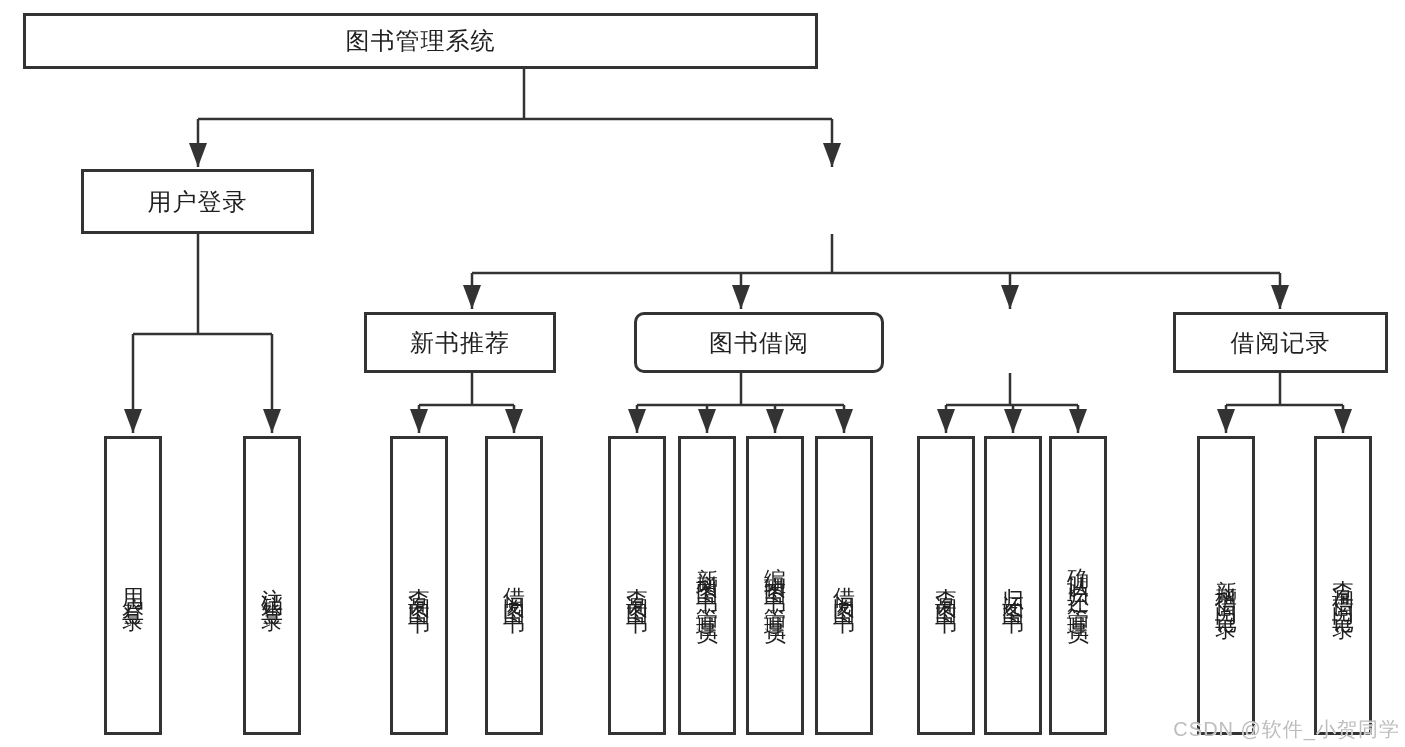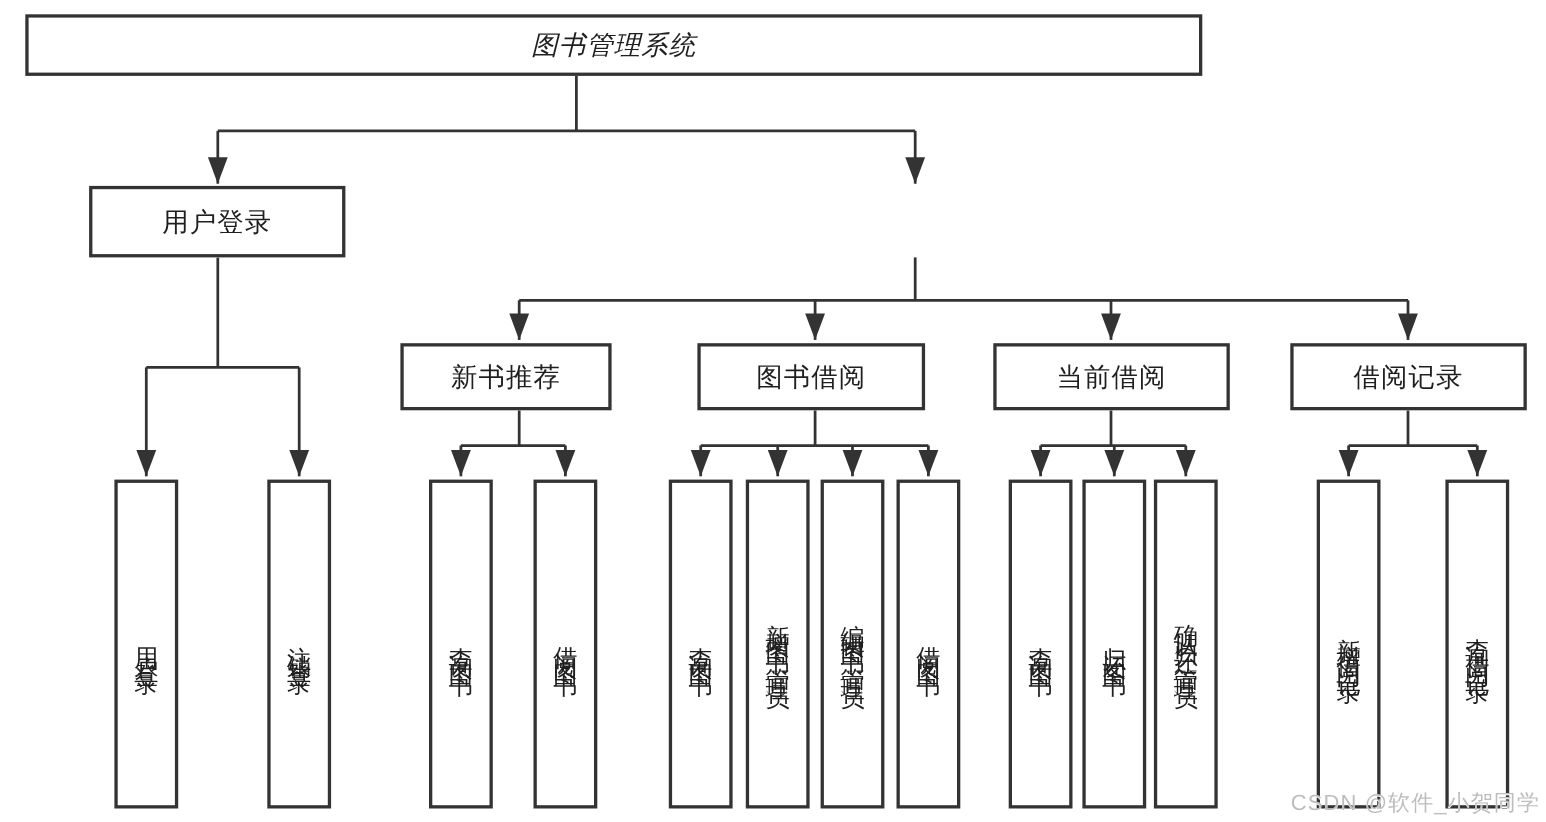--- a/index.html
+++ b/index.html
@@ -85,27 +85,26 @@
     <path d="M946 405 V433" marker-end="url(#ah)"></path>
     <path d="M1013 405 V433" marker-end="url(#ah)"></path>
     <path d="M1078 405 V433" marker-end="url(#ah)"></path>
 
     <path d="M1280 373 V405"></path>
     <path d="M1226 405 H1343"></path>
     <path d="M1226 405 V433" marker-end="url(#ah)"></path>
     <path d="M1343 405 V433" marker-end="url(#ah)"></path>
   </svg>
 
-  <div class="node" style="left:23px;top:13px;width:1070px;height:56px;font-style:italic;">图书管理系统</div>
+  <div class="node" style="left:23px;top:13px;width:795px;height:56px;">图书管理系统</div>
 
   <div class="node" style="left:81px;top:169px;width:233px;height:65px;">用户登录</div>
 
   <div class="node" style="left:364px;top:312px;width:192px;height:61px;">新书推荐</div>
-  <div class="node" style="left:634px;top:312px;width:207px;height:61px;">图书借阅</div>
-  <div class="node" style="left:903px;top:312px;width:215px;height:61px;">当前借阅</div>
+  <div class="node" style="left:634px;top:312px;width:250px;height:61px;border-radius:10px;">图书借阅</div>
   <div class="node" style="left:1173px;top:312px;width:215px;height:61px;">借阅记录</div>
 
   <div class="leaf" style="left:104px;">
     <span class="vtext">用户登录</span>
     </div>
   <div class="leaf" style="left:243px;">
     <span class="vtext">注销登录</span>
     </div>
 
   <div class="leaf" style="left:390px;">

